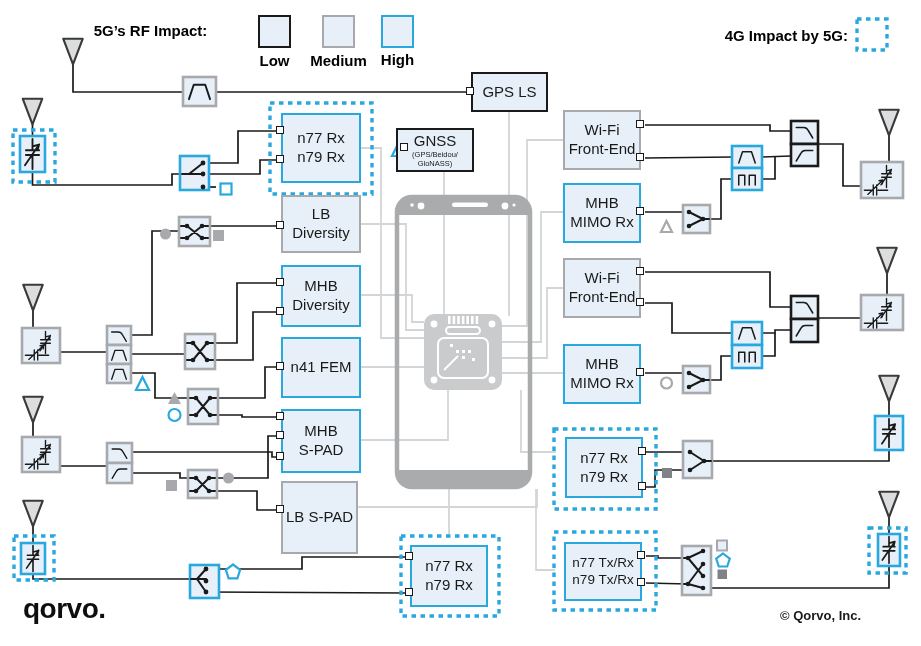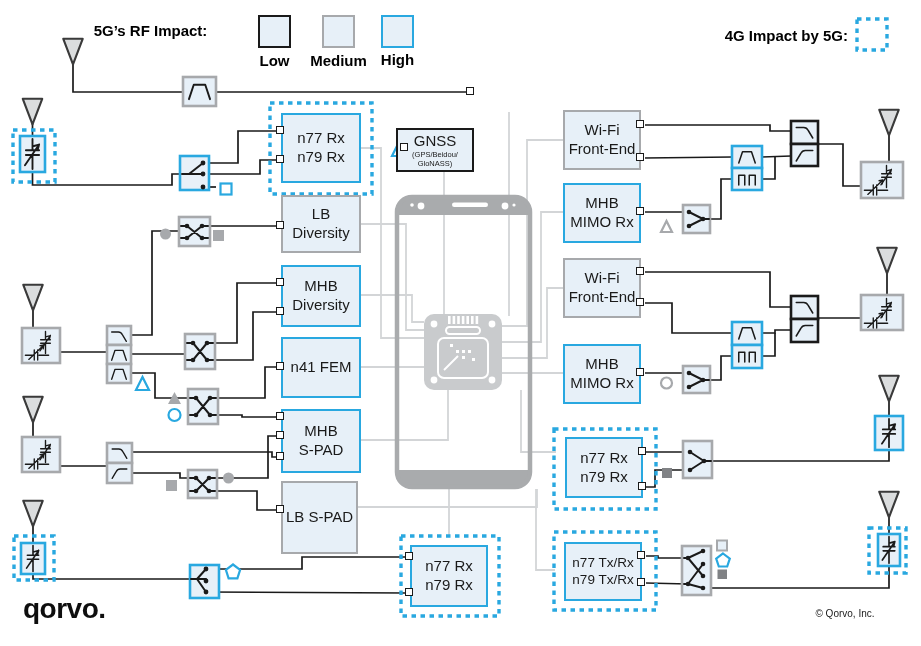--- a/index.html
+++ b/index.html
@@ -23,21 +23,21 @@
   .b-low{border:2.5px solid #1A1A1A}
   .b-med{border:2.5px solid #A7A9AC}
   .b-high{border:2.5px solid #29A8E0}
   .sm{font-size:13.5px}
   .sub{font-size:7.5px;line-height:1.2}
   .port{position:absolute;width:6px;height:6px;background:#fff;border:1.6px solid #1A1A1A}
   .lg-title{position:absolute;font-weight:bold;font-size:15px;color:#000}
   .lg-box{position:absolute;width:33px;height:33px;background:#E7F0F8;box-sizing:border-box}
   .lg-label{position:absolute;font-weight:bold;font-size:15px;color:#000000;text-align:center}
   .logo{position:absolute;font-weight:bold;font-size:28px;letter-spacing:-0.5px;color:#0e0e0e}
-  .copyright{position:absolute;font-size:10px;font-weight:normal;color:#1A1A1A;text-align:center}
+  .copyright{position:absolute;font-size:13px;font-weight:bold;color:#1A1A1A;text-align:left}
 </style>
 </head>
 <body>
 
 <div class="stage">
 
 <svg class="canvas" width="921" height="646" viewBox="0 0 921 646">
   <defs>
     <symbol id="ant" viewBox="0 0 26 34">
           <polygon points="2,2 24,2 13,31" fill="#DBDDDE" stroke="#3A3A3A" stroke-width="2.4" stroke-linejoin="round"></polygon>
@@ -376,20 +376,23 @@
 
 <div class="lg-title" style="left:55px;top:22px;width:191px;text-align:center">5G’s RF Impact:</div>
 <div class="lg-box" style="left:258px;top:15px;border:2.6px solid #1A1A1A"></div>
 <div class="lg-box" style="left:322px;top:15px;border:2.6px solid #A7A9AC"></div>
 <div class="lg-box" style="left:381px;top:15px;border:2.6px solid #29A8E0"></div>
 <div class="lg-label" style="left:250px;top:52px;width:49px">Low</div>
 <div class="lg-label" style="left:306px;top:52px;width:65px">Medium</div>
 <div class="lg-label" style="left:373px;top:51px;width:49px">High</div>
 <div class="lg-title" style="left:700px;top:27px;width:148px;text-align:right">4G Impact by 5G:</div>
 
+<div class="block b-low" style="left:471px;top:72px;width:77px;height:40px">
+  <span>GPS LS</span>
+</div>
 <div class="block b-low" style="left:396px;top:128px;width:78px;height:44px">
   <span>GNSS</span>
   <span class="sub">(GPS/Beidou/</span>
   <span class="sub">GloNASS)</span>
 </div>
 <div class="block b-high" style="left:281px;top:113px;width:80px;height:70px">
   <span>n77 Rx</span>
   <span>n79 Rx</span>
 </div>
 <div class="block b-med" style="left:281px;top:195px;width:80px;height:58px">

